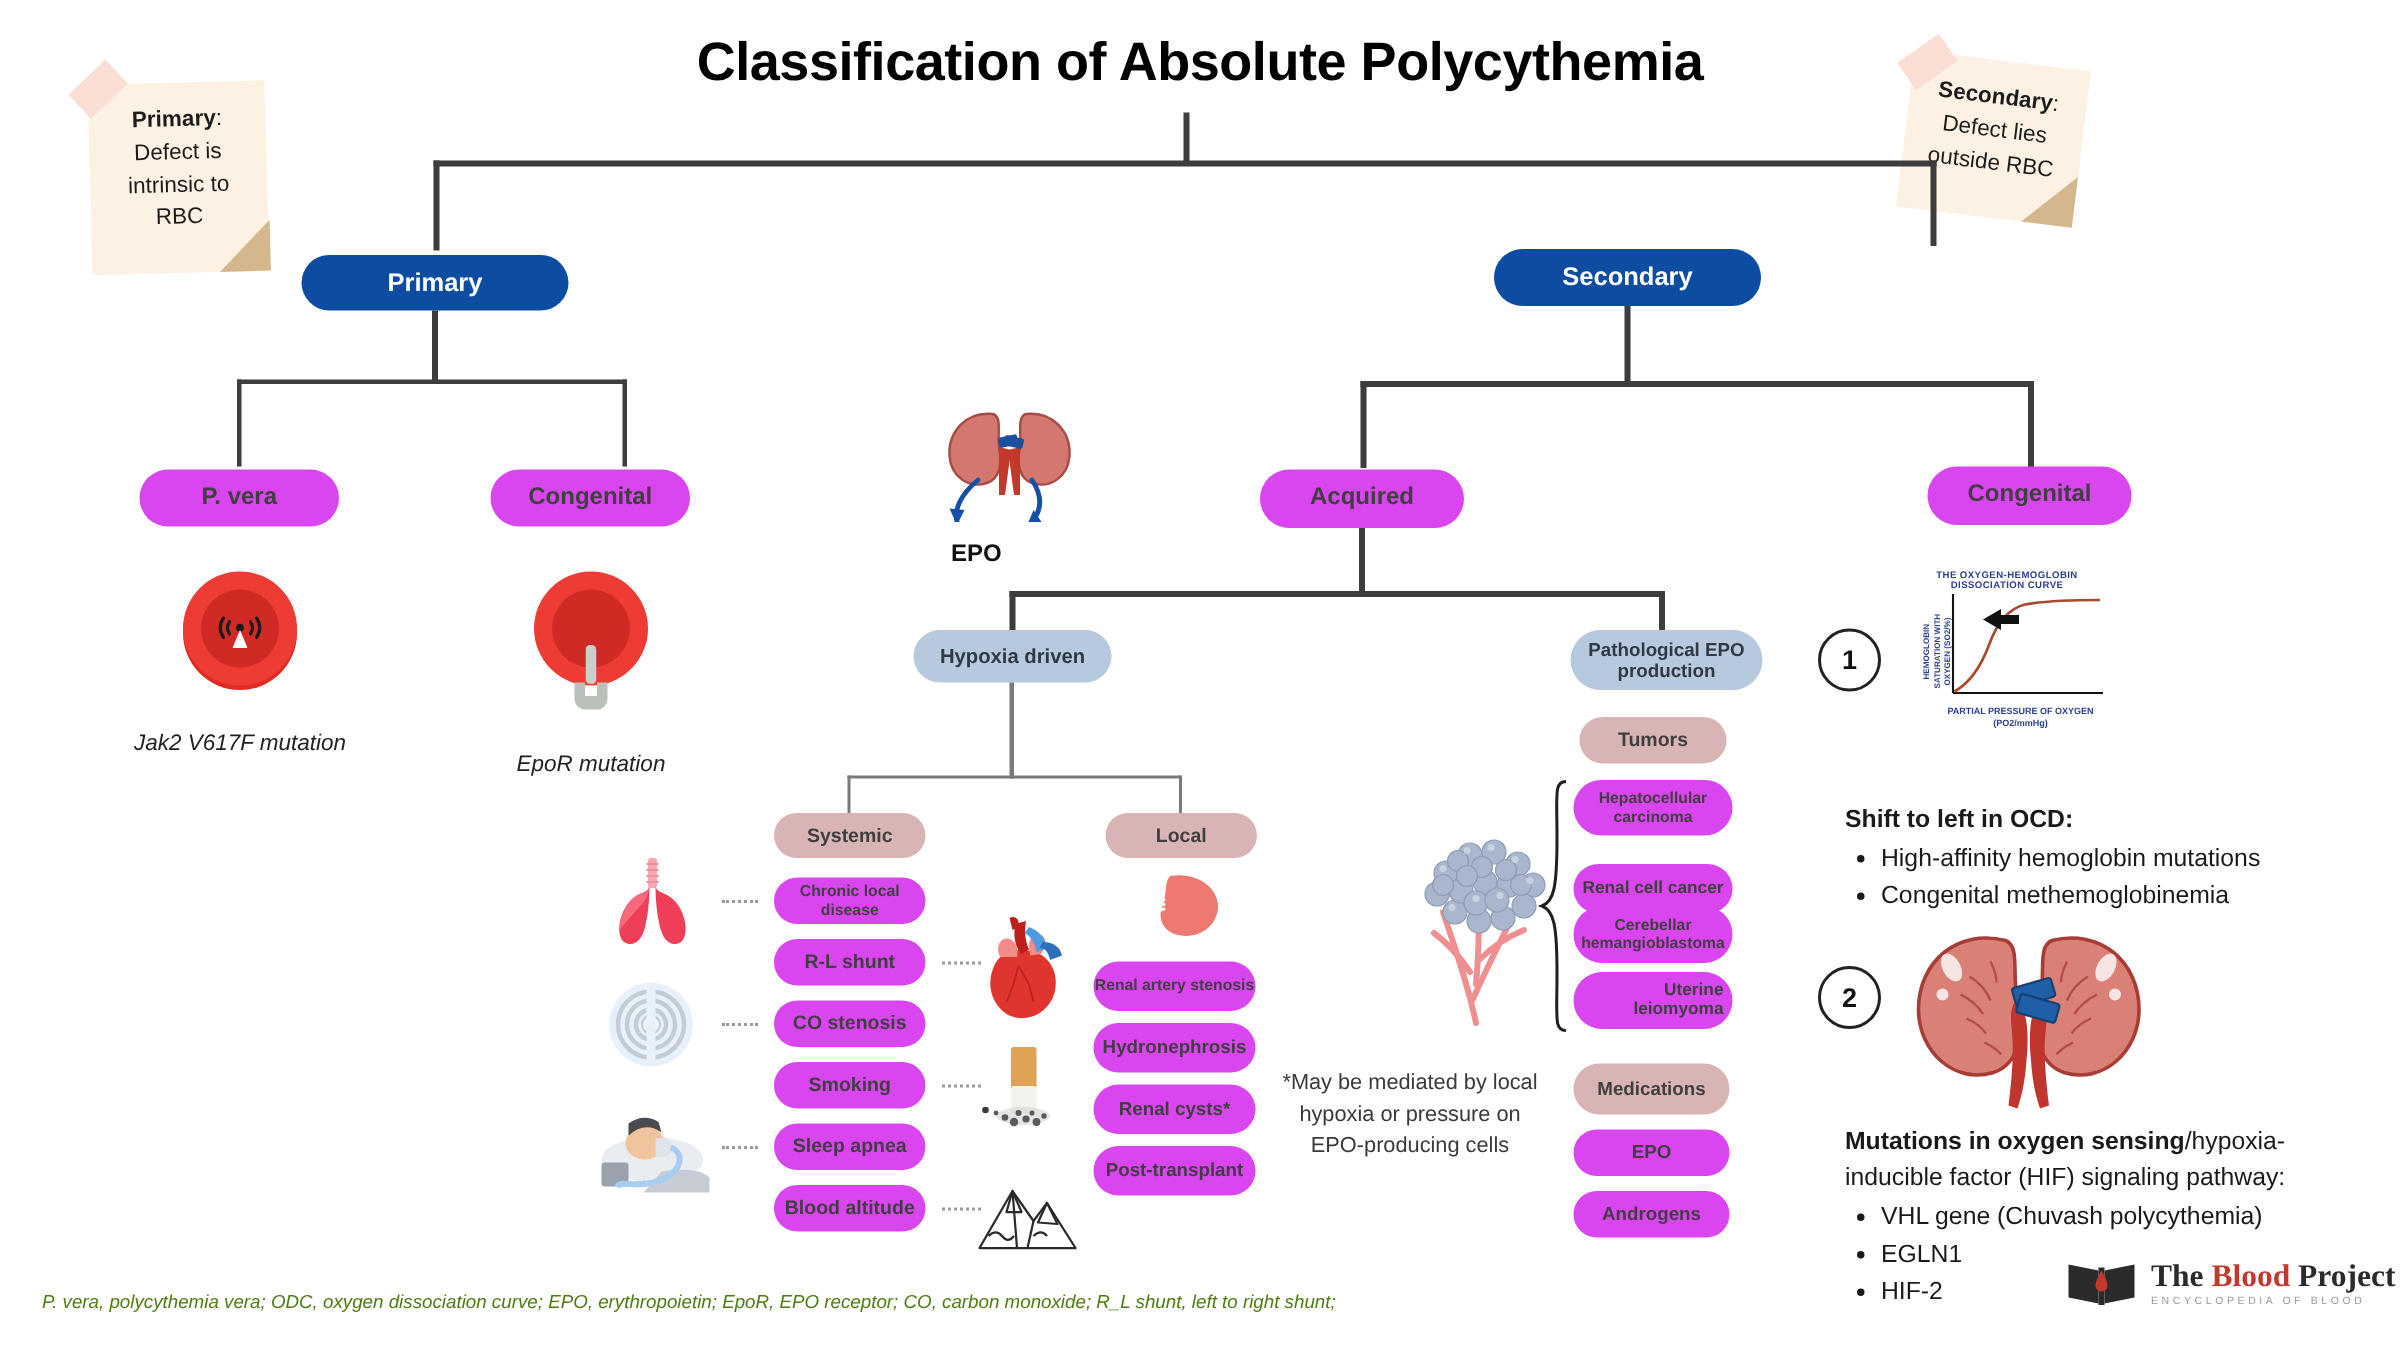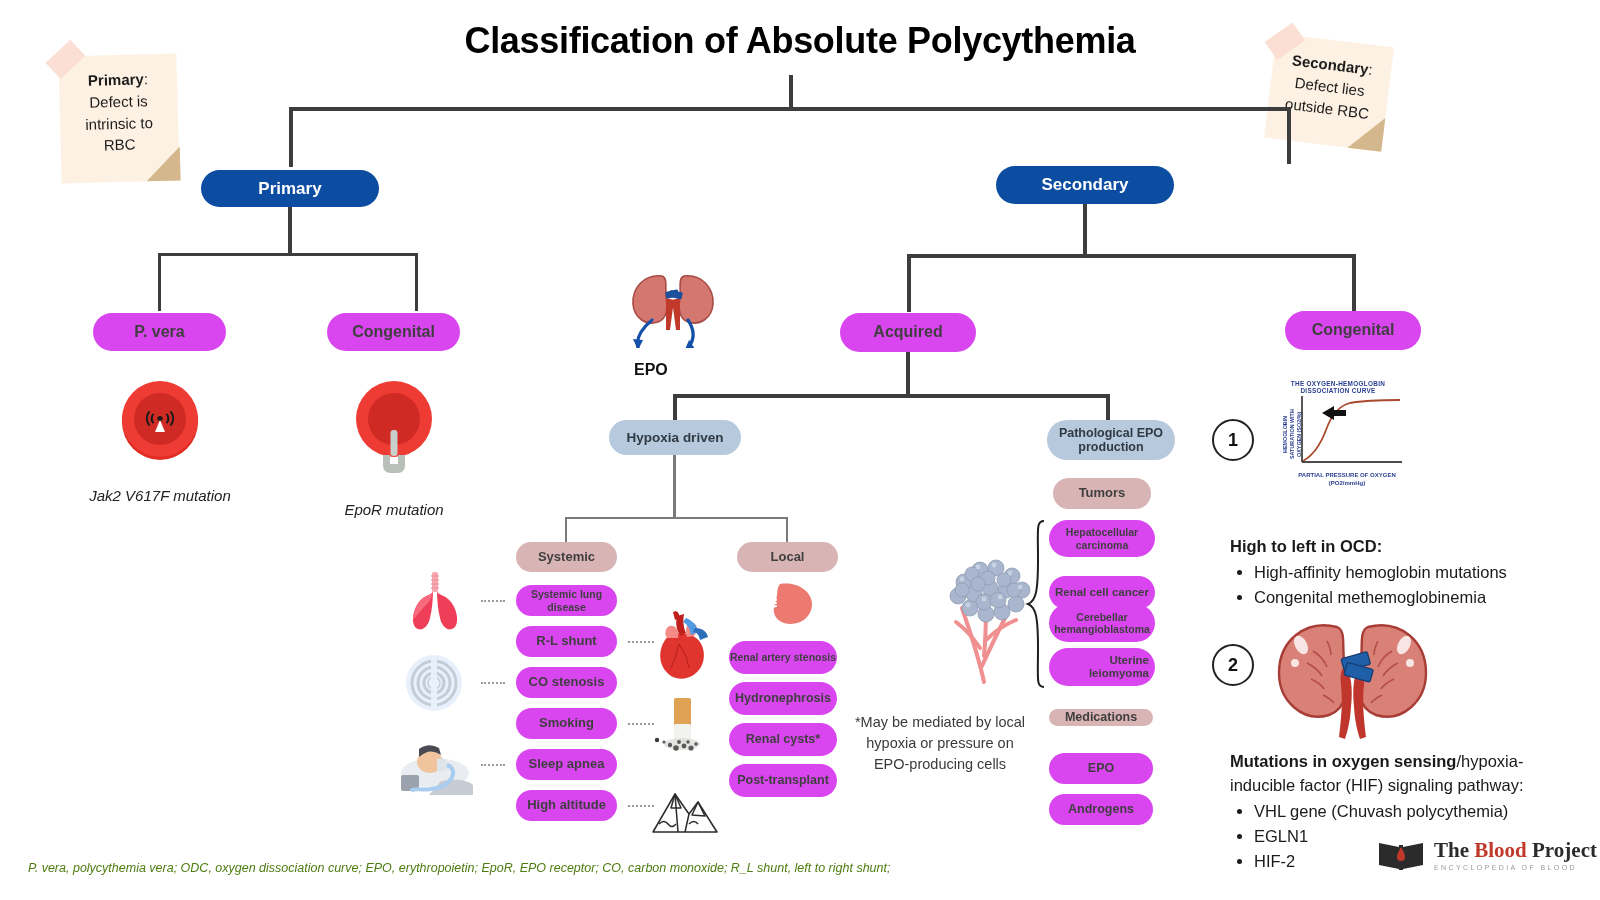--- a/index.html
+++ b/index.html
@@ -224,36 +224,36 @@
   <div class="ln thin abs" style="left:786px;top:517px;width:2px;height:25px;"></div>
 
   <div class="abs pill rose" style="left:516px;top:542px;width:101px;height:30px;font-size:13px;">
     <span>Systemic</span>
   </div>
   <div class="abs pill rose" style="left:737px;top:542px;width:101px;height:30px;font-size:13px;">
     <span>Local</span>
   </div>
 
   <div class="abs pill grey" style="left:516px;top:585px;width:101px;height:31px;font-size:10.5px;">
-    <span>Systemic lung disease</span>
+    <span>Chronic local disease</span>
   </div>
   <div class="abs pill grey" style="left:516px;top:626px;width:101px;height:31px;font-size:13px;">
     <span>R-L shunt</span>
   </div>
   <div class="abs pill grey" style="left:516px;top:667px;width:101px;height:31px;font-size:13px;">
     <span>CO stenosis</span>
   </div>
   <div class="abs pill grey" style="left:516px;top:708px;width:101px;height:31px;font-size:13px;">
     <span>Smoking</span>
   </div>
   <div class="abs pill grey" style="left:516px;top:749px;width:101px;height:31px;font-size:13px;">
     <span>Sleep apnea</span>
   </div>
   <div class="abs pill grey" style="left:516px;top:790px;width:101px;height:31px;font-size:13px;">
-    <span>High altitude</span>
+    <span>Blood altitude</span>
   </div>
 
   <div class="dots abs" style="left:481px;top:600px;width:24px;"></div>
   <div class="dots abs" style="left:481px;top:682px;width:24px;"></div>
   <div class="dots abs" style="left:481px;top:764px;width:24px;"></div>
 
   <div class="dots abs" style="left:628px;top:641px;width:26px;"></div>
   <div class="dots abs" style="left:628px;top:723px;width:26px;"></div>
   <div class="dots abs" style="left:628px;top:805px;width:26px;"></div>
 
@@ -365,21 +365,21 @@
   <div class="abs pill grey" style="left:1049px;top:564px;width:106px;height:33px;font-size:11.5px;margin-top:12px;">
     <span>Renal cell cancer</span>
   </div>
   <div class="abs pill grey" style="left:1049px;top:604px;width:106px;height:38px;font-size:10.5px;padding:0 4px;">
     <span>Cerebellar hemangioblastoma</span>
   </div>
   <div class="abs pill grey" style="left:1049px;top:648px;width:106px;height:38px;font-size:11.5px;padding:0 6px;text-align:right;">
     <span>Uterine leiomyoma</span>
   </div>
 
-  <div class="abs pill rose" style="left:1049px;top:709px;width:104px;height:17px;font-size:12.5px;">
+  <div class="abs pill rose" style="left:1049px;top:709px;width:104px;height:34px;font-size:12.5px;">
     <span>Medications</span>
   </div>
   <div class="abs pill grey" style="left:1049px;top:753px;width:104px;height:31px;font-size:12.5px;">
     <span>EPO</span>
   </div>
   <div class="abs pill grey" style="left:1049px;top:794px;width:104px;height:31px;font-size:12.5px;">
     <span>Androgens</span>
   </div>
 
   <svg class="abs" style="left:1024px;top:519px;" width="24" height="170" viewBox="0 0 24 170">
@@ -444,21 +444,21 @@
         <path d="M48 16 L36 16 L36 12 L24 19 L36 26 L36 22 L48 22 Z" fill="#111"></path>
       </g>
     </svg>
     <div class="odc-xlab" style="position:absolute;left:20px;top:92px;width:118px;">
       <div>PARTIAL PRESSURE OF OXYGEN</div>
       <div>(PO2/mmHg)</div>
     </div>
   </div>
 
   <div class="abs rtext" style="left:1230px;top:535px;width:350px;">
-    <div class="hd">High to left in OCD:</div>
+    <div class="hd">Shift to left in OCD:</div>
     <ul>
       <li>High-affinity hemoglobin mutations</li>
       <li>Congenital methemoglobinemia</li>
     </ul>
   </div>
 
   <div class="abs circnum" style="left:1212px;top:644px;">
     <span>2</span>
   </div>
 

